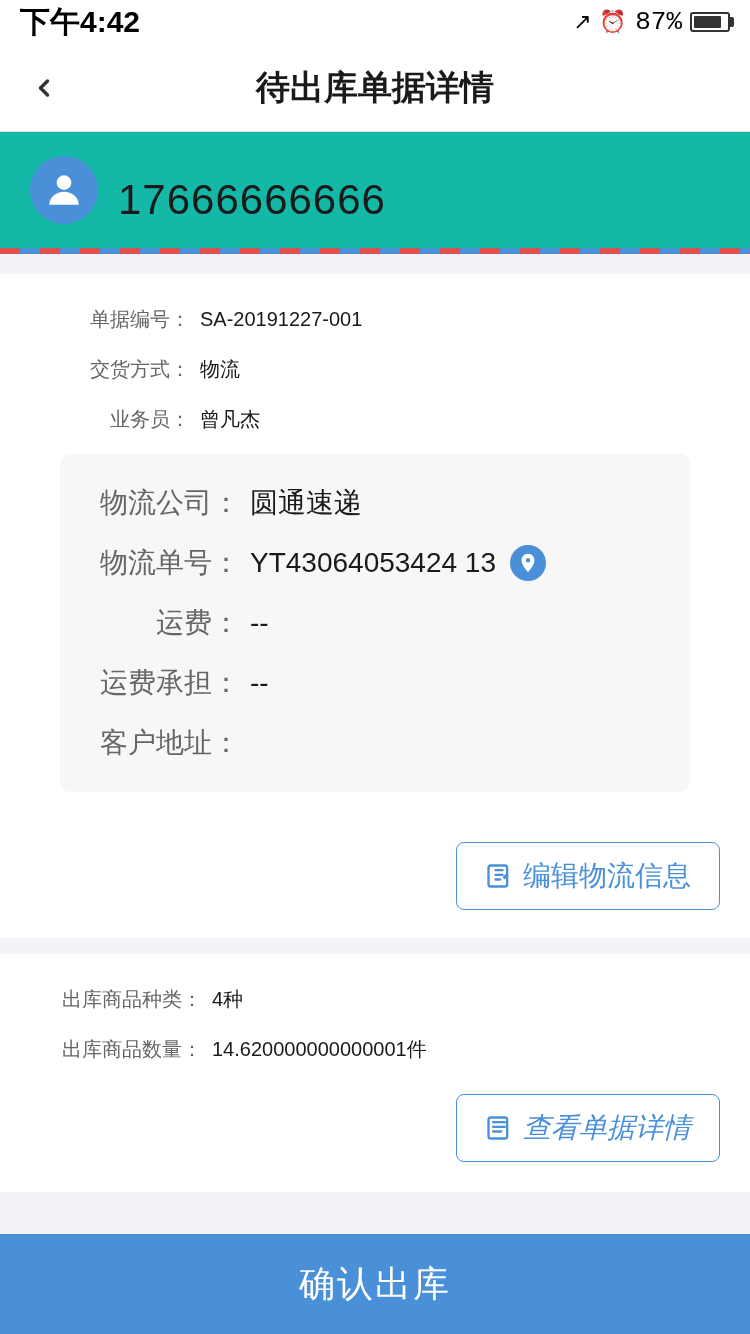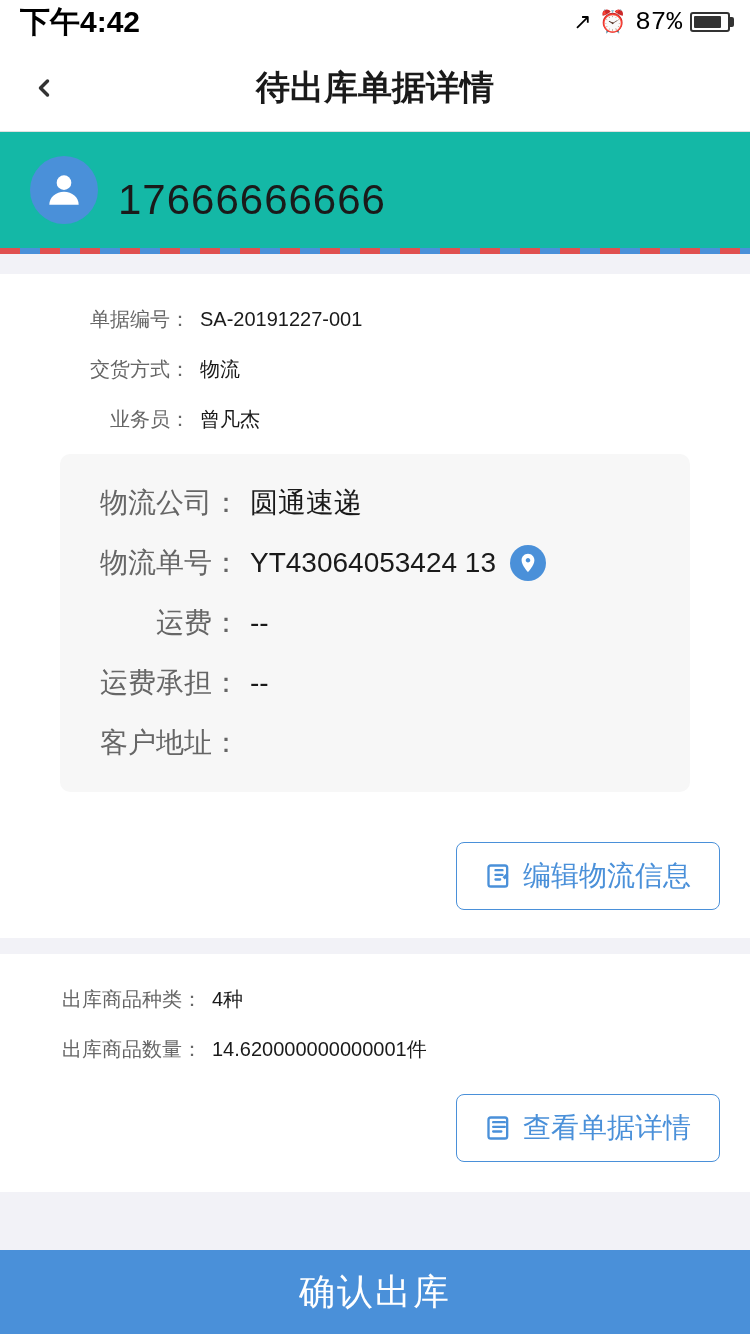--- a/index.html
+++ b/index.html
@@ -277,20 +277,21 @@
       display: flex;
       align-items: center;
       gap: 10px;
       border: 1px solid #4a90d9;
       border-radius: 8px;
       padding: 14px 28px;
       color: #4a90d9;
       font-size: 28px;
       background: #fff;
       cursor: pointer;
+      font-style: italic;
     }
     .view-btn svg {
       width: 28px;
       height: 28px;
       stroke: #4a90d9;
       fill: none;
       stroke-width: 2;
     }
 
     
@@ -298,21 +299,21 @@
       background: #f2f2f7;
       height: 160px;
     }
 
     
     .confirm-btn-bar {
       position: fixed;
       bottom: 0;
       left: 0;
       width: 750px;
-      height: 84px;
+      height: 100px;
       background: #4a90d9;
       display: flex;
       align-items: center;
       justify-content: center;
       cursor: pointer;
     }
     .confirm-btn-text {
       color: #fff;
       font-size: 36px;
       font-weight: 500;

